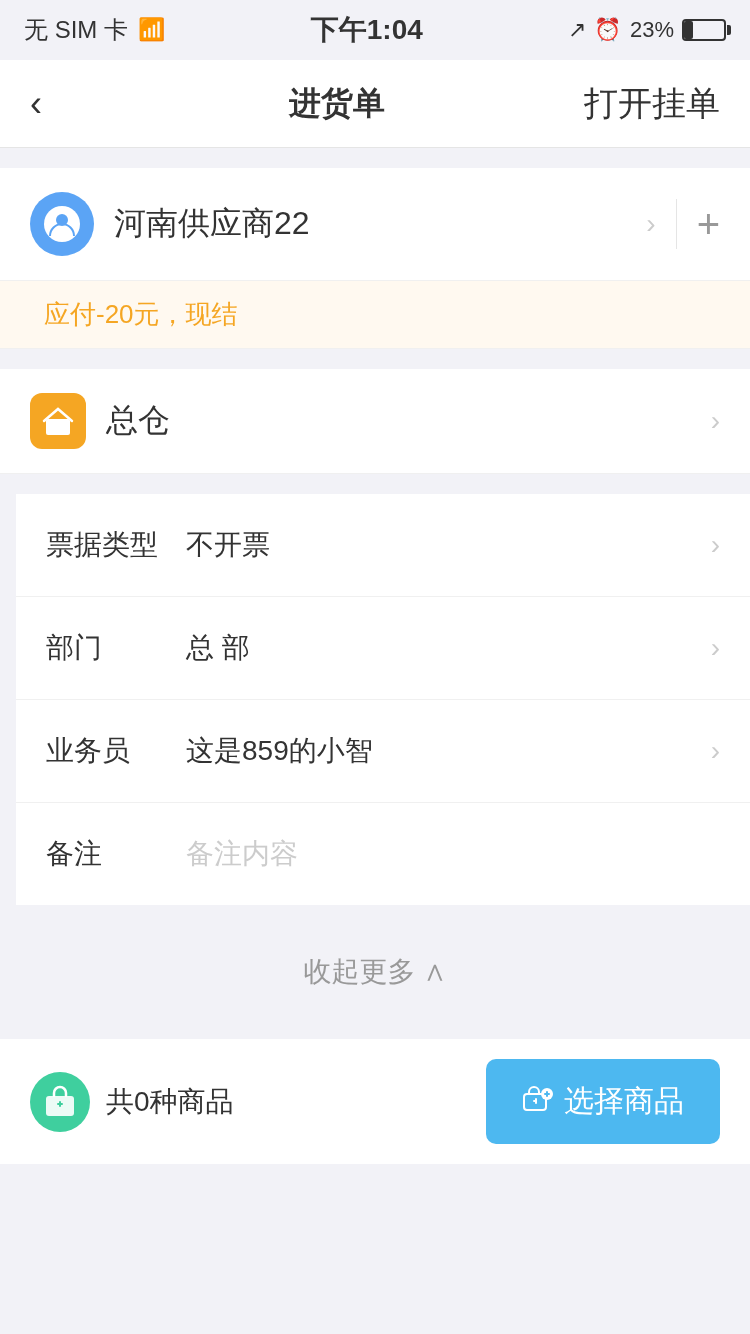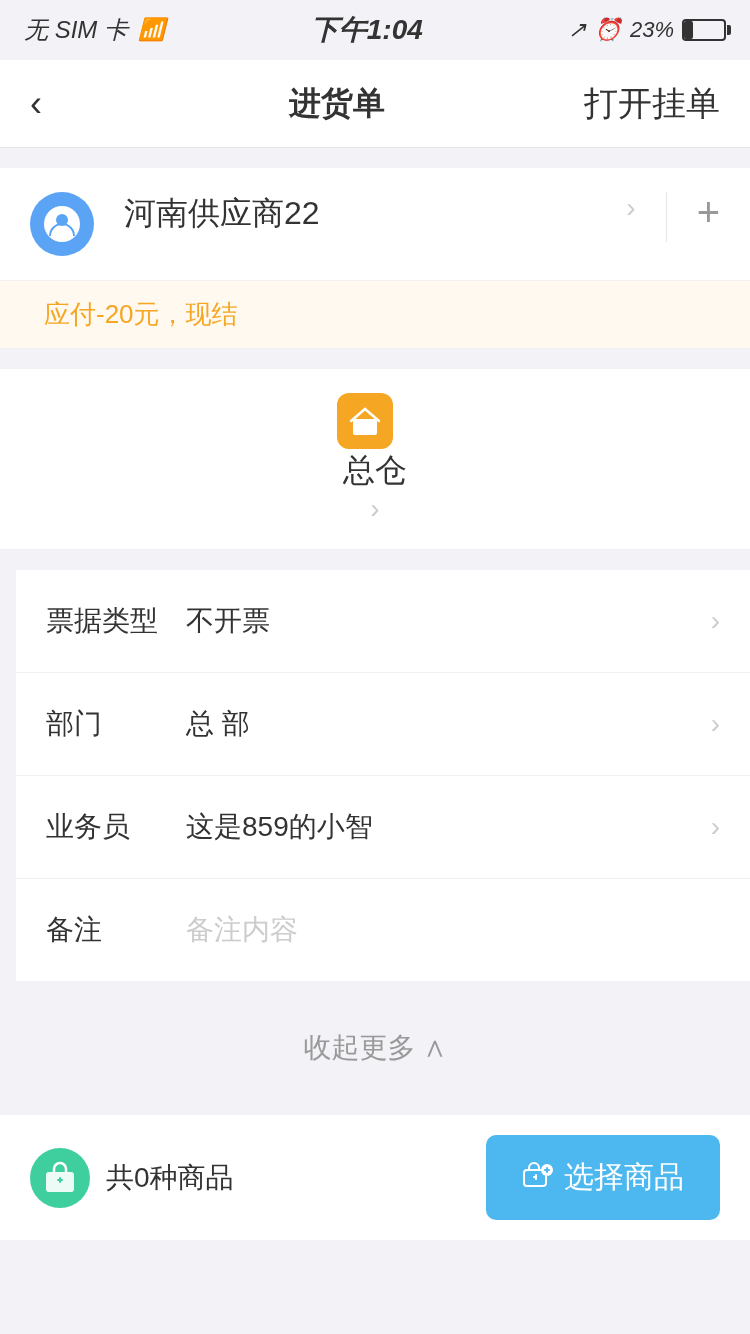--- a/index.html
+++ b/index.html
@@ -18,21 +18,20 @@
     .status-bar {
       width: 750px;
       height: 60px;
       background: #f2f2f7;
       display: flex;
       align-items: center;
       justify-content: space-between;
       padding: 0 24px;
       font-size: 24px;
       font-weight: 500;
-      font-style: italic;
     }
     .status-left { display: flex; align-items: center; gap: 10px; }
     .status-center { font-size: 28px; font-weight: 600; }
     .status-right { display: flex; align-items: center; gap: 8px; font-size: 22px; }
     .battery-icon {
       width: 44px; height: 22px; border: 2px solid #333; border-radius: 4px;
       position: relative; display: inline-flex; align-items: center;
     }
     .battery-icon::after {
       content: '';
@@ -80,24 +79,24 @@
 
     
     .card-section {
       background: #fff;
       margin: 0;
     }
 
     
     .supplier-row {
       display: flex;
+      align-items: center;
       padding: 24px 30px;
       background: #fff;
       border-bottom: 1px solid #f0f0f0;
-      gap: 10px;
     }
     .supplier-avatar {
       width: 64px; height: 64px;
       border-radius: 50%;
       background: #5ba4f5;
       display: flex; align-items: center; justify-content: center;
       margin-right: 20px;
       flex-shrink: 0;
     }
     .supplier-avatar-inner {
@@ -173,21 +172,20 @@
     }
 
     
     .warehouse-row {
       display: flex;
       align-items: center;
       padding: 24px 30px;
       background: #fff;
       border-bottom: 1px solid #f0f0f0;
       margin-top: 20px;
-      flex-direction: column;
     }
     .warehouse-icon {
       width: 56px; height: 56px;
       border-radius: 12px;
       background: #f5a623;
       display: flex; align-items: center; justify-content: center;
       margin-right: 20px;
       flex-shrink: 0;
     }
     .warehouse-name {

